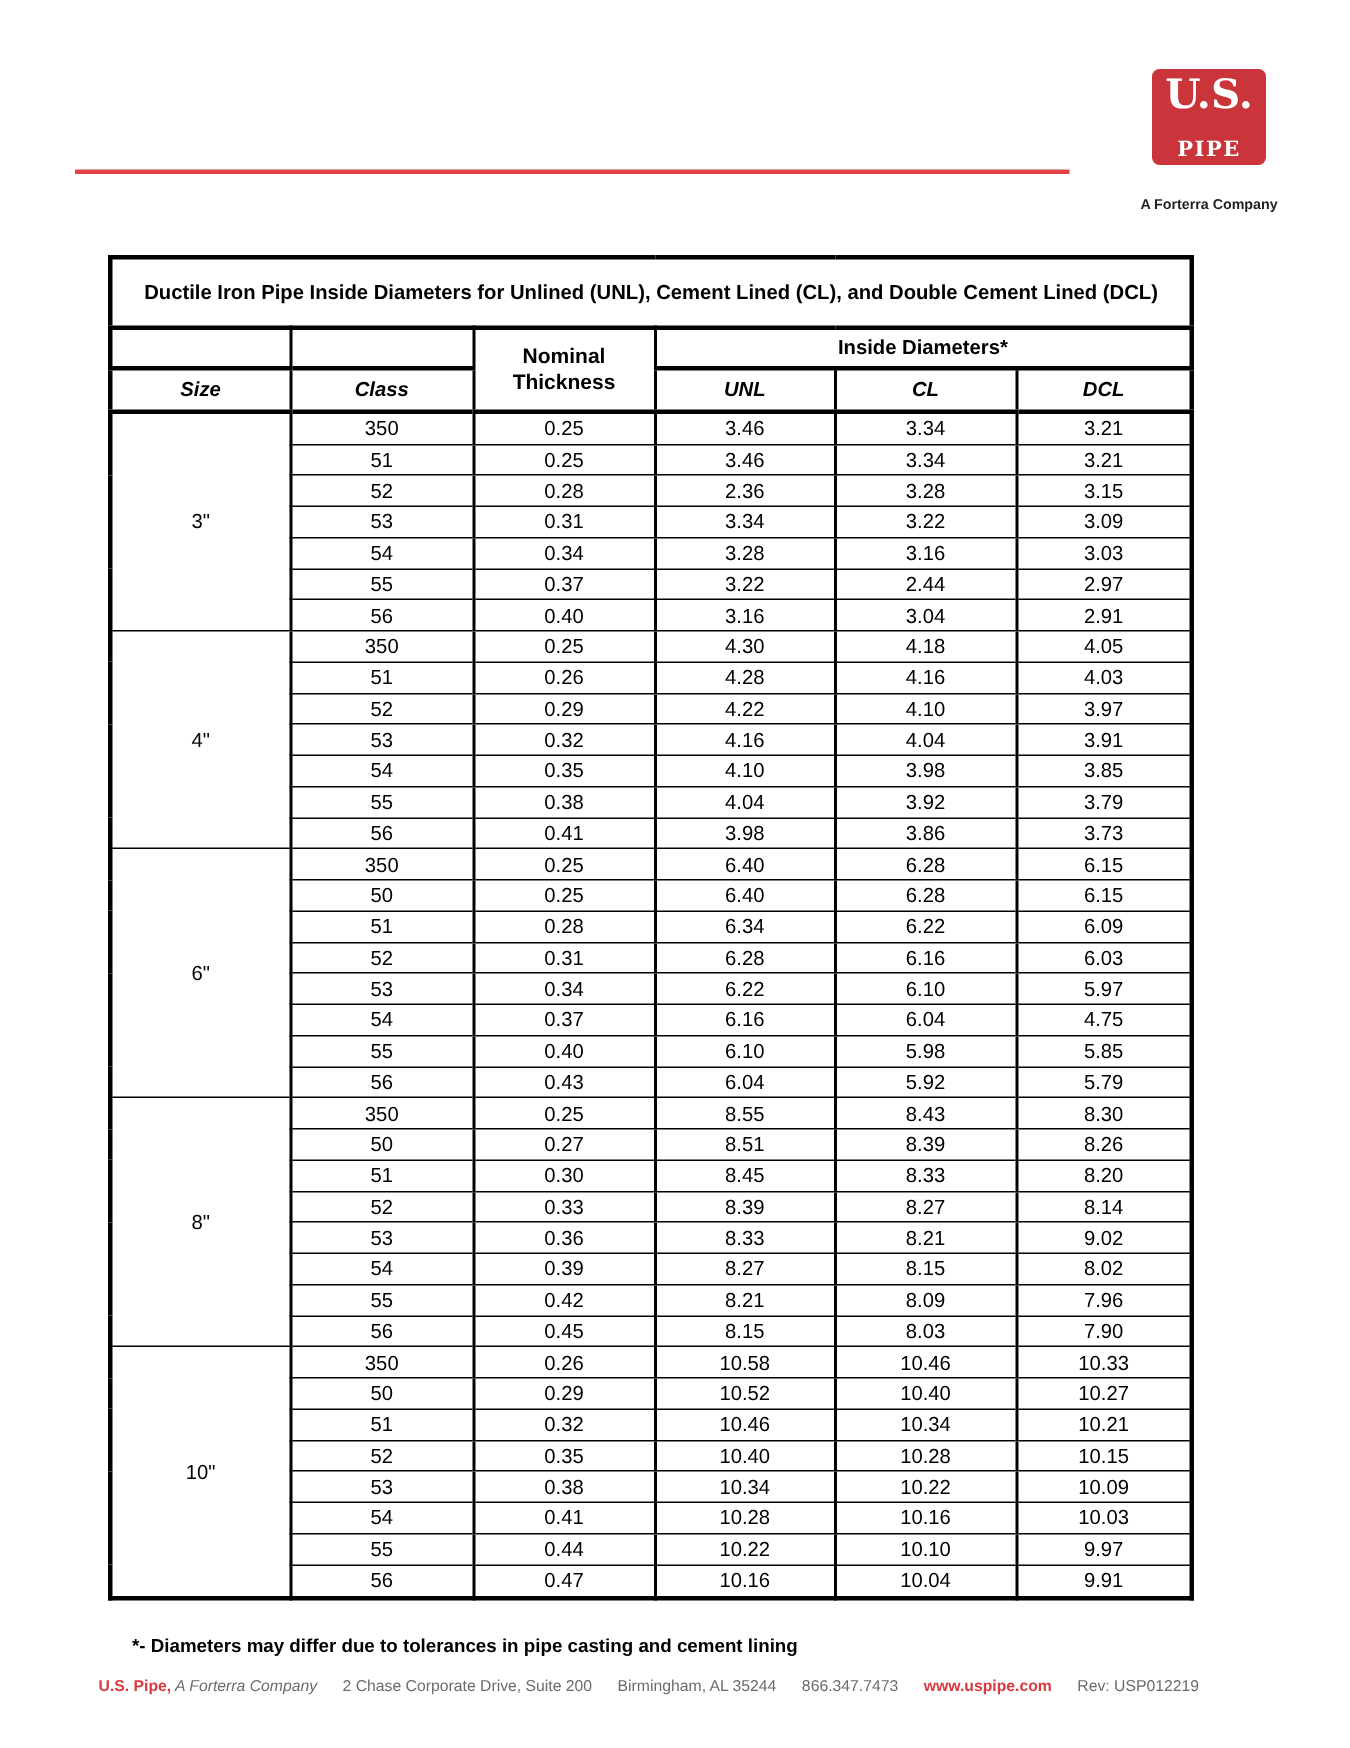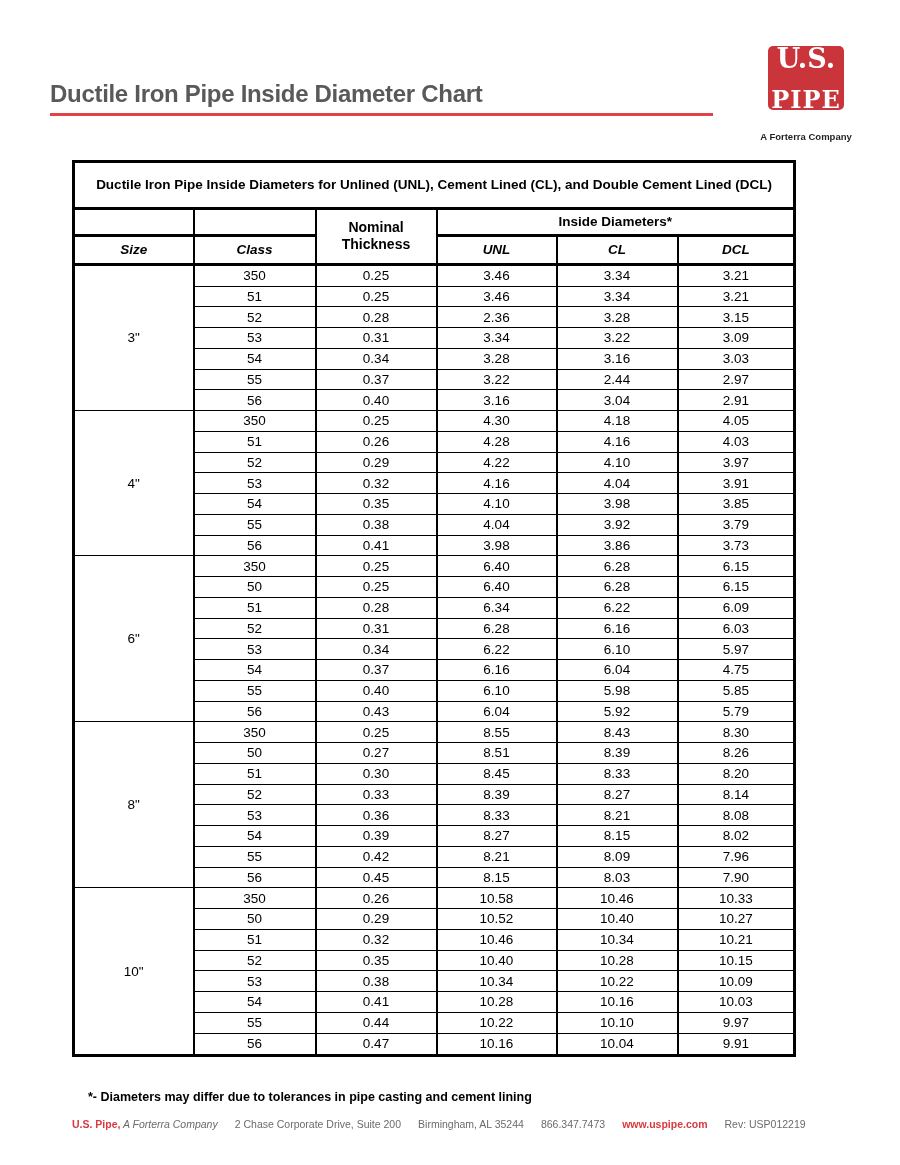--- a/index.html
+++ b/index.html
@@ -42,33 +42,33 @@
     display: flex;
     flex-direction: column;
     align-items: center;
     justify-content: center;
     color: #ffffff;
     font-family: "DejaVu Serif", serif;
     font-weight: 700;
     line-height: 1;
   }
   .logo-us { font-size: 27px; letter-spacing: 0px; }
-  .logo-pipe { font-size: 24px; letter-spacing: 1px; margin-top: 16px; }
+  .logo-pipe { font-size: 14px; letter-spacing: 1px; margin-top: 16px; }
   .logo-tagline {
     position: absolute;
     left: 756px; top: 131px;
     width: 100px;
     text-align: center;
     font-size: 9.5px;
     font-weight: 700;
     color: #231F20;
   }
   .table-wrap {
     position: absolute;
-    left: 72px; top: 160px;
+    left: 72px; top: 170px;
   }
   table.spec {
     border-collapse: collapse;
     table-layout: fixed;
     width: 721px;
     height: 897px;
     background: #ffffff;
     border: 3px solid #000000;
     font-family: "Liberation Sans", sans-serif;
   }
@@ -99,21 +99,20 @@
     line-height: 1.25;
   }
   td.grp { border-top-width: 3px; }
   td.size-cell { font-size: 14px; }
 </style>
 </head>
 <body>
 
 <div class="sheet">
 
-  <div class="doc-title">Ductile Iron Pipe Inside Diameter Chart</div>
   <div class="red-rule"></div>
 
   <div class="logo-box">
     <div class="logo-us">U.S.</div>
     <div class="logo-pipe">PIPE</div>
   </div>
   <div class="logo-tagline">A Forterra Company</div>
 
   <div class="table-wrap">
     <table class="spec">
@@ -328,21 +327,21 @@
             <td>0.33</td>
             <td>8.39</td>
             <td>8.27</td>
             <td>8.14</td>
           </tr>
           <tr>
             <td>53</td>
             <td>0.36</td>
             <td>8.33</td>
             <td>8.21</td>
-            <td>8.08</td>
+            <td>9.02</td>
           </tr>
           <tr>
             <td>54</td>
             <td>0.39</td>
             <td>8.27</td>
             <td>8.15</td>
             <td>8.02</td>
           </tr>
           <tr>
             <td>55</td>
@@ -414,21 +413,21 @@
             <td>10.16</td>
             <td>10.04</td>
             <td>9.91</td>
           </tr>
         </tbody>
     </table>
   </div>
 
   <div style="position:absolute; left:88px; top:1090px; font-size:12.5px; font-weight:700; color:#000;">*- Diameters may differ due to tolerances in pipe casting and cement lining</div>
 
-  <div style="position:absolute; left:72px; top:1118px; width:721px; display:flex; justify-content:flex-start; gap:17px; font-size:10.5px; color:#6A6B6E; white-space:nowrap;">
+  <div style="position:absolute; left:72px; top:1118px; width:721px; display:flex; justify-content:center; gap:17px; font-size:10.5px; color:#6A6B6E; white-space:nowrap;">
     <span><b style="color:#D73A3F;">U.S. Pipe,</b><i> A Forterra Company</i></span>
     <span>2 Chase Corporate Drive, Suite 200</span>
     <span>Birmingham, AL 35244</span>
     <span>866.347.7473</span>
     <span style="color:#D73A3F; font-weight:700;">www.uspipe.com</span>
     <span>Rev: USP012219</span>
   </div>
 
 </div>
 

